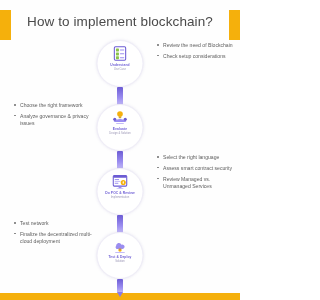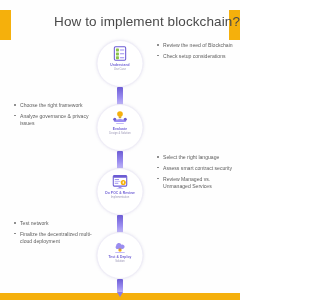--- a/index.html
+++ b/index.html
@@ -22,21 +22,21 @@
     background:#F5B00C;
   }
   .accent-bottom{
     position:absolute;left:0;right:0;bottom:0;height:7px;
     background:#F5B00C;
   }
 
   
   .title-wrap{
     position:absolute;left:0;right:0;top:14px;
-    text-align:right;
+    text-align:center;
   }
   .title{
     font-size:13.5px;color:#4a4a4a;font-weight:400;
     letter-spacing:.1px;white-space:nowrap;
   }
 
   
   .flow{position:absolute;left:0;right:0;top:36px;bottom:8px;}
 
   .node{

